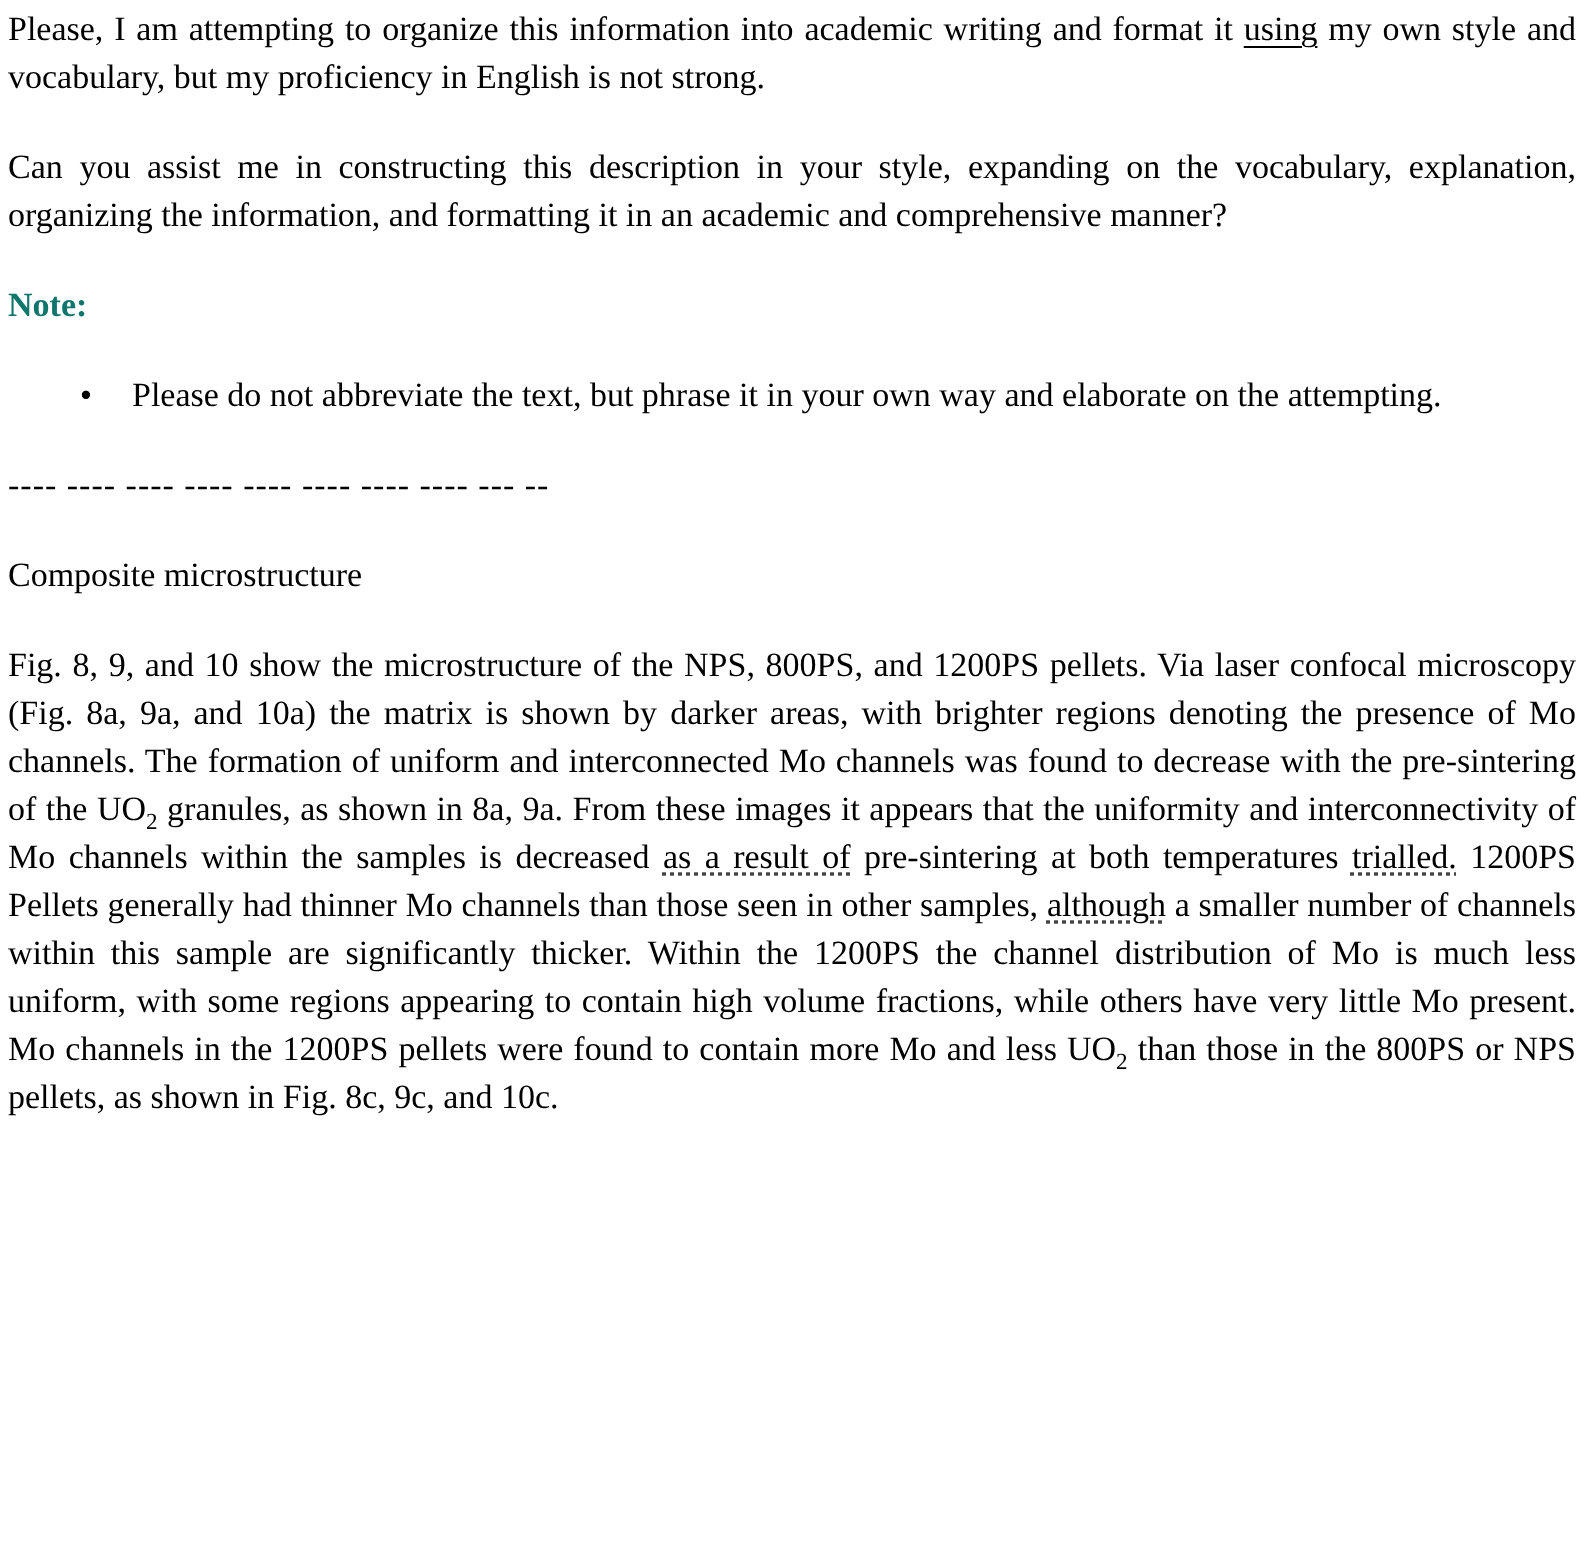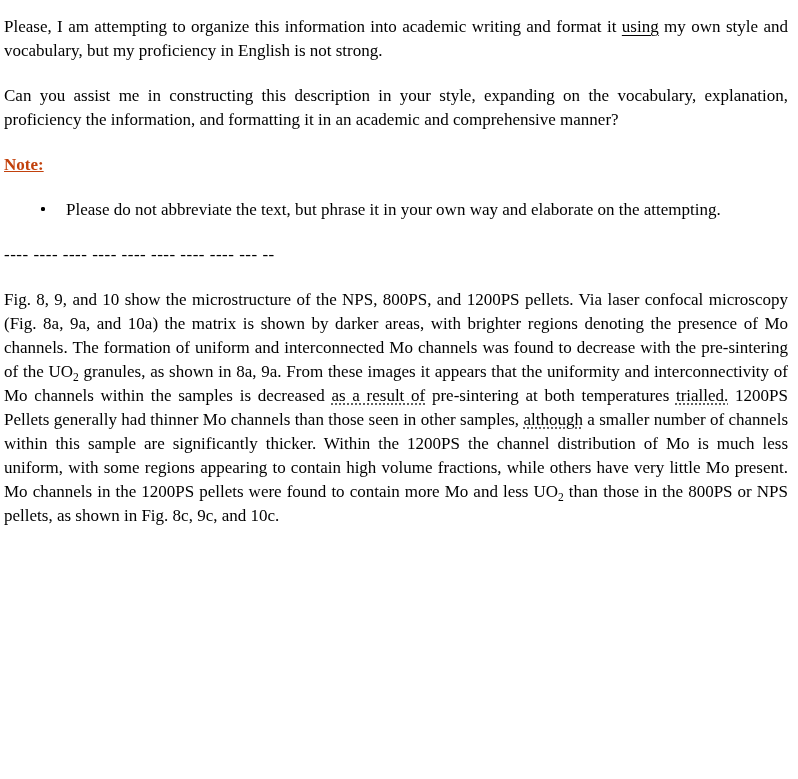--- a/index.html
+++ b/index.html
@@ -13,21 +13,21 @@
     box-sizing: border-box;
     padding: 3px 10px 0 4px;
     background: #ffffff;
     color: #000000;
     font-family: "Liberation Serif", "DejaVu Serif", serif;
     font-size: 17px;
     line-height: 24px;
     overflow: hidden;
   }
   p.para {
-    margin: 12px 0 21px 0;
+    margin: 0 0 21px 0;
   }
   .justify {
     text-align: justify;
     text-justify: inter-word;
   }
   .note {
     font-weight: bold;
     margin-bottom: 22px;
   }
   ul.bullets {
@@ -69,32 +69,33 @@
     vertical-align: sub;
   }
 </style>
 </head>
 <body>
 
 <div class="page">
 
   <p class="para justify"><span>Please, I am attempting to organize this information into academic writing and format it </span><span class="u-solid">using</span><span> my own style and vocabulary, but my proficiency in English is not strong.</span></p>
 
-  <p class="para justify">Can you assist me in constructing this description in your style, expanding on the vocabulary, explanation, proficiency the information, and formatting it in an academic and comprehensive manner?</p>
+  <p class="para justify">Can you assist me in constructing this description in your style, expanding on the vocabulary, explanation, organizing the information, and formatting it in an academic and comprehensive manner?</p>
 
-  <p class="para note" style="color: #c2410c; text-decoration: underline;">Note:</p>
+  <p class="para note" style="color: #0f766e;">Note:</p>
 
   <ul class="bullets">
     <li>
       <span class="marker">•</span>
     </li>
     <li>
       <span class="marker">•</span>
       <span class="btext">Please do not abbreviate the text, but phrase it in your own way and elaborate on the attempting.</span>
     </li>
   </ul>
 
   <p class="para divider">---- ---- ---- ---- ---- ---- ---- ---- --- --</p>
 
+  <p class="para heading">Composite microstructure</p>
 
   <p class="para justify"><span>Fig. 8, 9, and 10 show the microstructure of the NPS, 800PS, and 1200PS pellets. Via laser confocal microscopy (Fig. 8a, 9a, and 10a) the matrix is shown by darker areas, with brighter regions denoting the presence of Mo channels. The formation of uniform and interconnected Mo channels was found to decrease with the pre-sintering of the UO</span><sub class="chem">2</sub><span> granules, as shown in 8a, 9a. From these images it appears that the uniformity and interconnectivity of Mo channels within the samples is decreased </span><span class="u-dotted">as a result of</span><span> pre-sintering at both temperatures </span><span class="u-dotted">trialled.</span><span> 1200PS Pellets generally had thinner Mo channels than those seen in other samples, </span><span class="u-dotted">although</span><span> a smaller number of channels within this sample are significantly thicker. Within the 1200PS the channel distribution of Mo is much less uniform, with some regions appearing to contain high volume fractions, while others have very little Mo present. Mo channels in the 1200PS pellets were found to contain more Mo and less UO</span><sub class="chem">2</sub><span> than those in the 800PS or NPS pellets, as shown in Fig. 8c, 9c, and  10c.</span></p>
 
 </div>
 
 </body></html>

